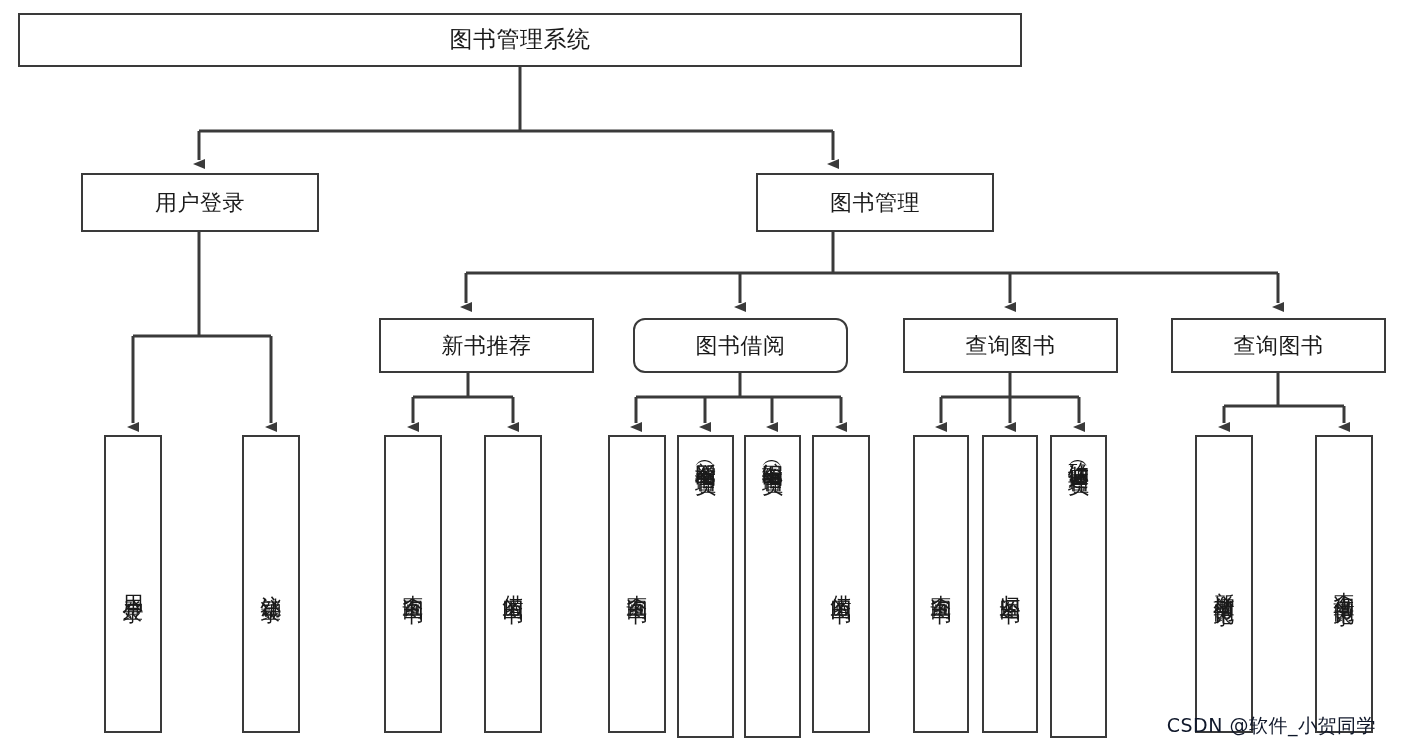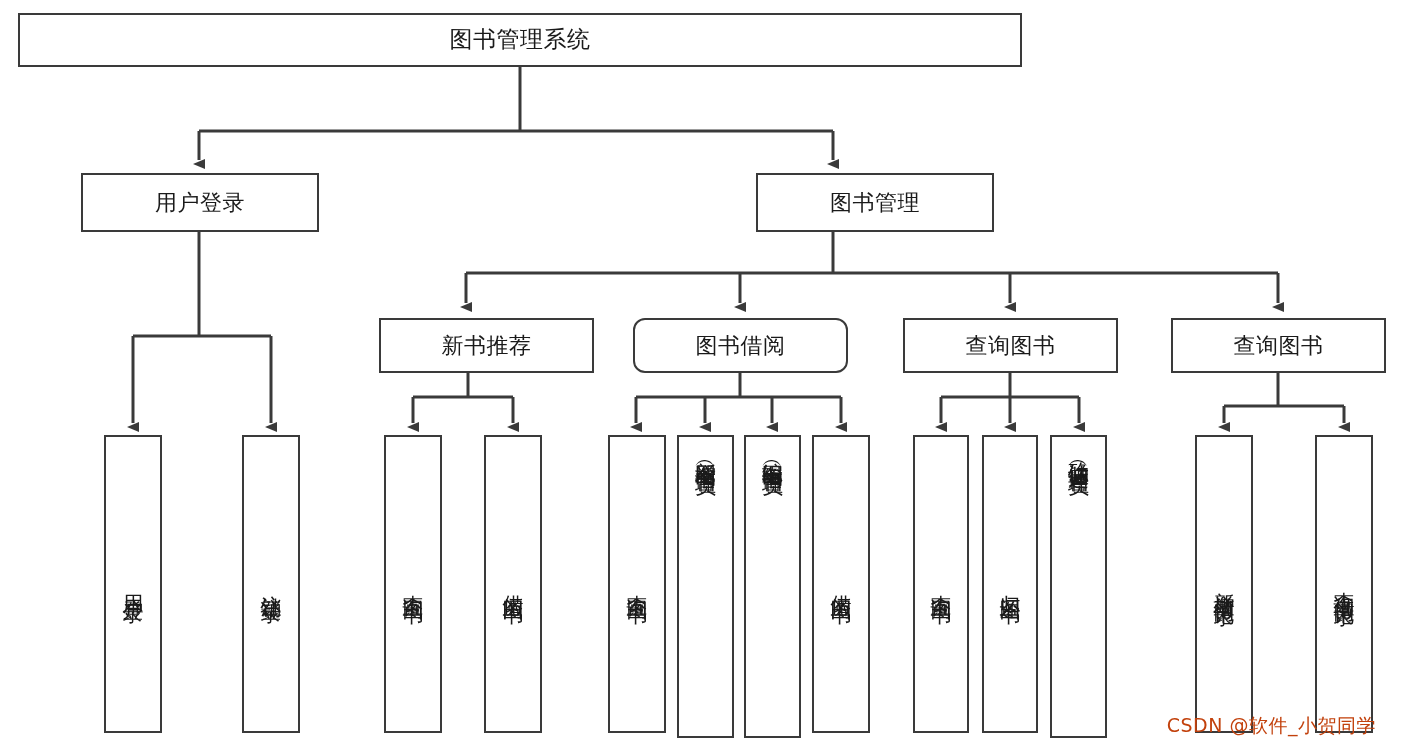--- a/index.html
+++ b/index.html
@@ -73,21 +73,21 @@
   
   .node.vert.mid {
     align-items: center;
     padding-top: 0;
   }
   .watermark {
     position: absolute;
     right: 10px;
     bottom: 8px;
     font-size: 19px;
-    color: #c2410c;
+    color: #0f172a;
     white-space: nowrap;
     letter-spacing: 0.5px;
     font-family: "DejaVu Sans", "Liberation Sans", sans-serif;
   }
 </style>
 </head>
 <body>
 
 <div id="diagram-root">
 

